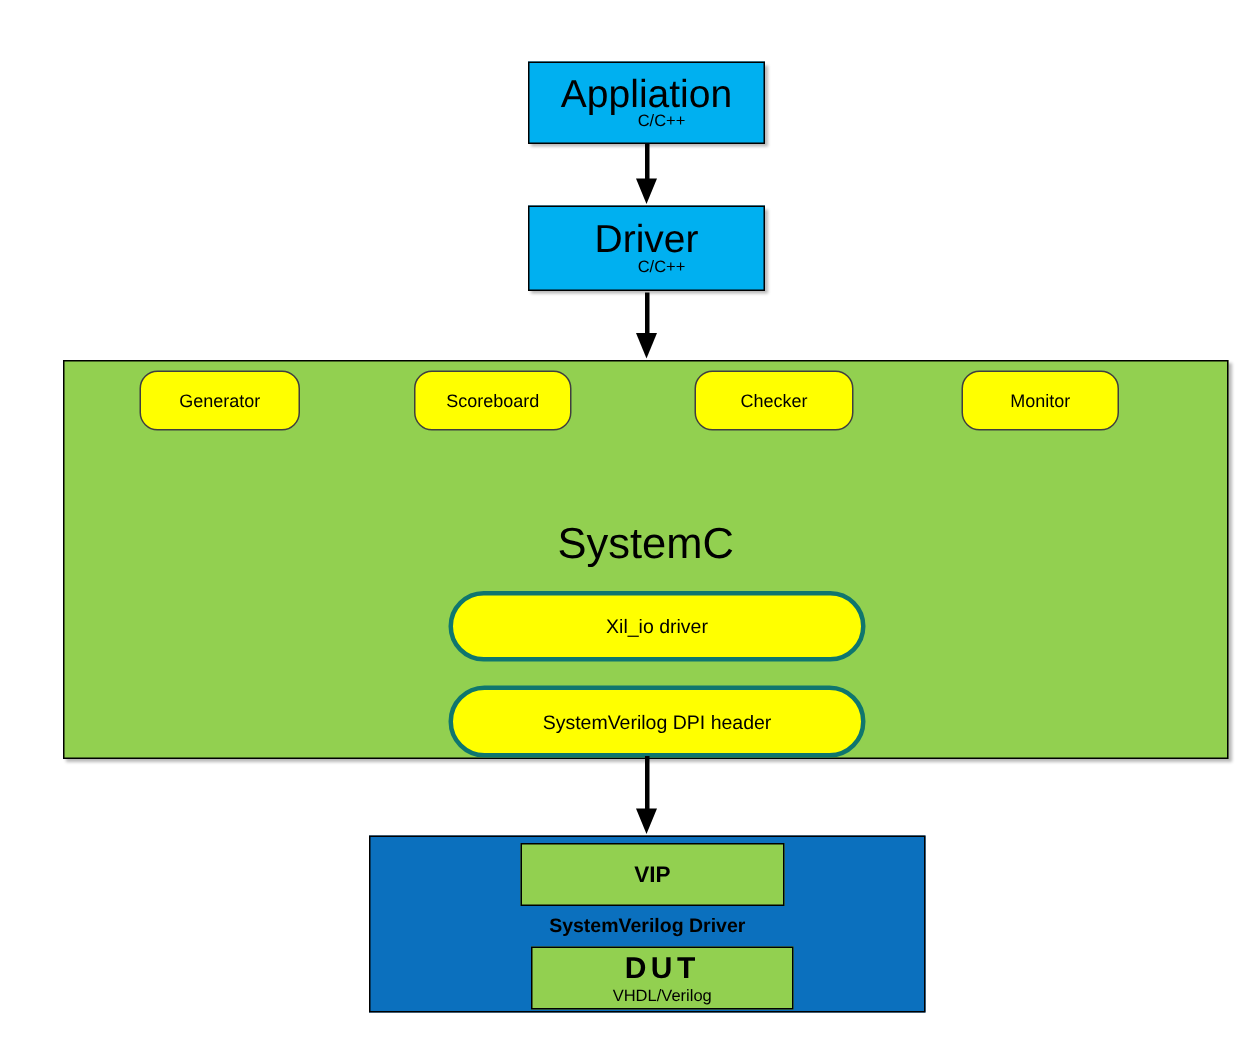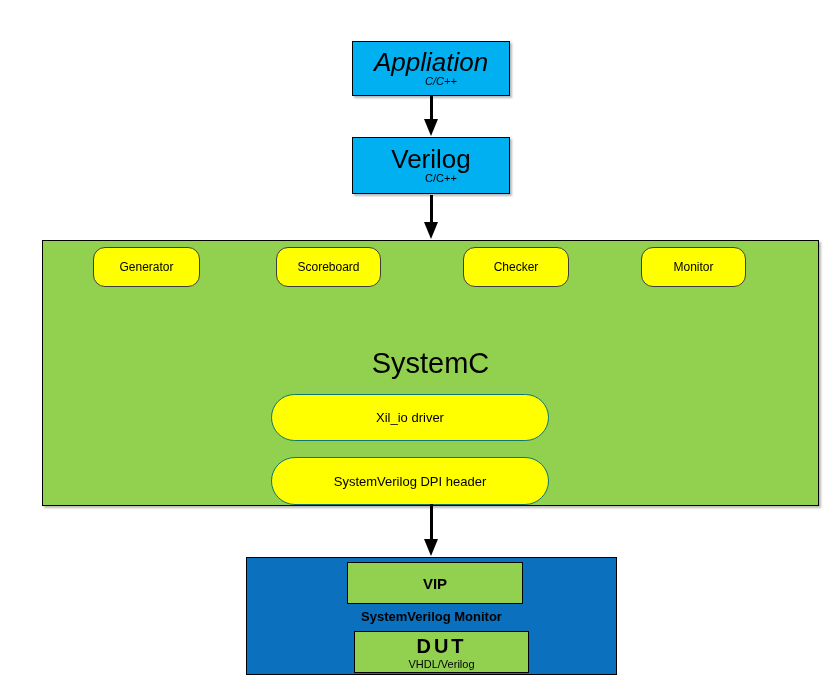--- a/index.html
+++ b/index.html
@@ -8,21 +8,21 @@
     position:relative; width:838px; height:699px; background:#ffffff;
     overflow:hidden;
   }
   .box {
     position:absolute; box-sizing:border-box; border:1px solid #000;
     display:flex; flex-direction:column; align-items:center; justify-content:center;
     text-align:center;
   }
   
   .cyan { background:#00b0f0; box-shadow:2px 2px 2px rgba(0,0,0,0.28); }
-  .app-box    { left:352px; top:41px;  width:158px; height:55px;font-style:italic; }
+  .app-box    { left:352px; top:41px;  width:158px; height:55px; }
   .driver-box { left:352px; top:137px; width:158px; height:57px; }
   .big-title { font-size:26px; line-height:1.02; }
   .box-sub   { font-size:11px; line-height:1.2;margin-left:20px; }
 
   
   .varrow { position:absolute; left:424px; width:15px; }
   .varrow .shaft {
     position:absolute; left:6px; top:0; width:3px; height:calc(100% - 15px);
     background:#000;
   }
@@ -48,22 +48,22 @@
   }
   .comp-generator  { left:50px;  width:107px; }
   .comp-scoreboard { left:233px; width:105px; }
   .comp-checker    { left:420px; width:106px; }
   .comp-monitor    { left:598px; width:105px; }
   .systemc-title {
     position:absolute; top:106px; left:0; width:100%; text-align:center;
     font-size:29px;
   }
   .pill {
-    position:absolute; left:228px; width:278px; box-sizing:border-box;
-    background:#ffff00; border:1px solid #0f766e; border-radius:24px;
+    position:absolute; left:256px; width:278px; box-sizing:border-box;
+    background:#ffff00; border:3px solid #0f766e; border-radius:24px;
     display:flex; align-items:center; justify-content:center; font-size:13px;
   }
   .pill-xilio { top:153px; height:47px; }
   .pill-dpi   { top:216px; height:48px; }
 
   
   .wrapper-box {
     position:absolute; left:246px; top:557px; width:371px; height:118px;
     box-sizing:border-box; background:#0b70be; border:1px solid #000000;
   }
@@ -87,21 +87,21 @@
     <div class="big-title">Appliation</div>
     <div class="box-sub">C/C++</div>
   </div>
 
   <div class="varrow arrow1">
     <div class="shaft"></div>
     <div class="head"></div>
   </div>
 
   <div class="box cyan driver-box">
-    <div class="big-title">Verilog</div>
+    <div class="big-title">Driver</div>
     <div class="box-sub">C/C++</div>
   </div>
 
   <div class="varrow arrow2">
     <div class="shaft"></div>
     <div class="head"></div>
   </div>
 
   <div class="systemc-box">
     <div class="component comp-scoreboard">Scoreboard</div>
@@ -117,20 +117,20 @@
 
   <div class="varrow arrow3">
     <div class="shaft"></div>
     <div class="head"></div>
   </div>
 
   <div class="wrapper-box">
     <div class="box green-inner vip-box">
       <div class="vip-title">VIP</div>
     </div>
-    <div class="wrapper-label">SystemVerilog Monitor</div>
+    <div class="wrapper-label">SystemVerilog Driver</div>
     <div class="box green-inner dut-box">
       <div class="dut-title">DUT</div>
       <div class="dut-sub">VHDL/Verilog</div>
     </div>
   </div>
 
 </div>
 
 </body></html>

